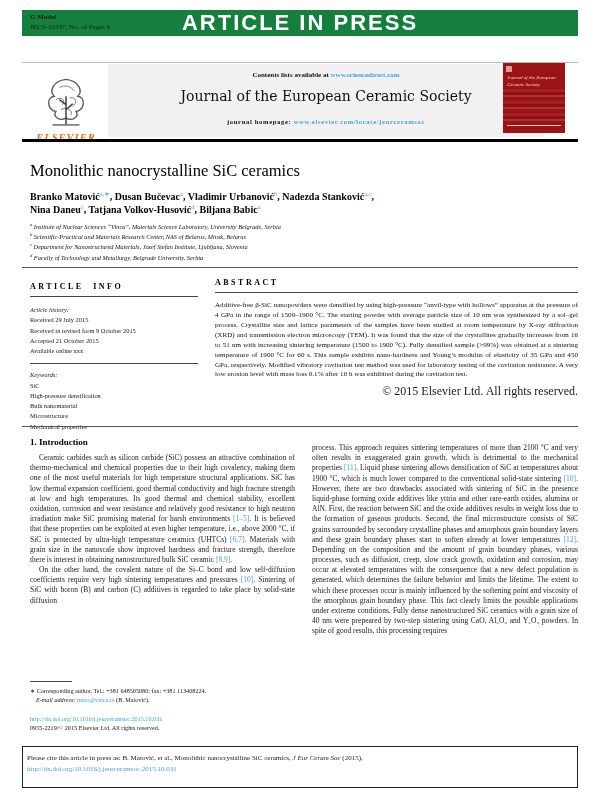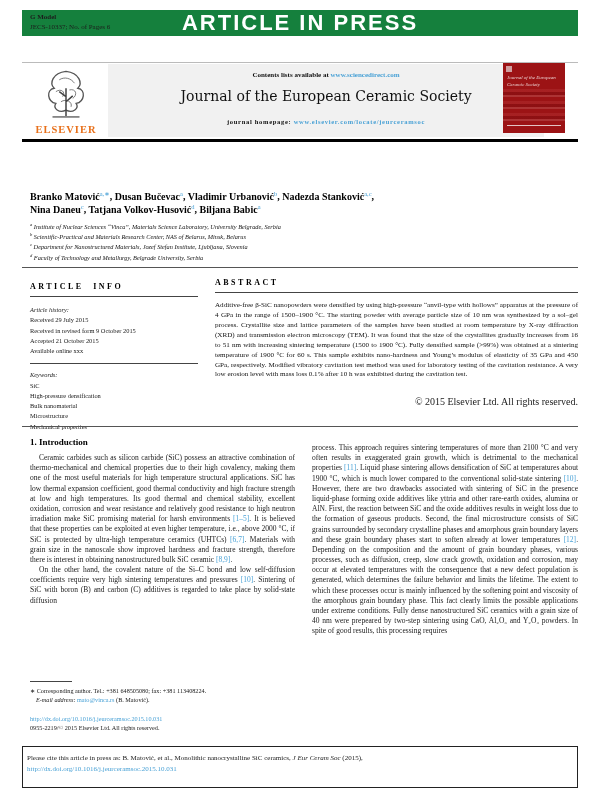--- a/index.html
+++ b/index.html
@@ -14,21 +14,21 @@
   .journal-ref { position:absolute; left:0; top:44px; width:100%; text-align:center; font-size:7px; color:#4aa2d6; }
 
   
   .head-rule-top { position:absolute; left:22px; top:62px; width:556px; height:1px; background:#bbbbbb; }
   .head-center { position:absolute; left:108px; top:64px; width:436px; height:73px; background:#f1f1f1; text-align:center; }
   .contents-line { position:absolute; top:7px; width:100%; font-size:7px; font-weight:bold; color:#111; }
   .head-journal-title { position:absolute; top:24px; width:100%; font-family:"DejaVu Serif", serif; font-size:14px; color:#111; }
   .homepage-line { position:absolute; top:54px; width:100%; font-size:6.5px; font-weight:bold; letter-spacing:0.7px; color:#111; }
   .lnk { color:#4aa2d6; text-decoration:none; }
 
-  .elsevier { position:absolute; left:26px; top:68px; width:80px; height:74px; text-align:center; }
+  .elsevier { position:absolute; left:26px; top:76px; width:80px; height:74px; text-align:center;font-style:italic; }
   .elsevier-text { font-family:"Liberation Serif", serif; font-size:10.5px; font-weight:bold; letter-spacing:1px; color:#e8701a; margin-top:-2px; }
 
   .cover { position:absolute; left:503px; top:63px; width:62px; height:70px; background:#9c1315; overflow:hidden; }
   .cover-mark { position:absolute; left:3px; top:3px; width:6px; height:6px; background:#d9b9b9; opacity:0.85; }
   .cover-title { position:absolute; left:4px; top:12px; width:54px; font-style:italic; font-size:5px; line-height:1.3; color:#ecd2d2; text-align:left; }
   .cover-streaks { position:absolute; left:0; top:26px; width:62px; height:32px;
     background:repeating-linear-gradient(180deg,#a92426 0 3px,#8a0f12 3px 6px,#b03b3c 6px 8px,#9c1315 8px 12px); opacity:0.8; }
   .cover-foot { position:absolute; left:4px; bottom:3px; width:54px; height:5px; border-top:0.5px solid #e3c4c4; font-size:3.5px; color:#e3c4c4; }
 
   .thick-rule { position:absolute; left:22px; top:139px; width:556px; height:3px; background:#000; }
@@ -45,21 +45,21 @@
   
   .info-col { position:absolute; left:30px; top:282px; width:168px; }
   .abs-col  { position:absolute; left:215px; top:278px; width:363px; }
   .sec-head { font-size:8px; font-weight:bold; letter-spacing:2.5px; word-spacing:5px; color:#000; }
   .sec-underline { margin-top:5px; height:1px; background:#444; }
   .hist { margin-top:8px; font-size:6.4px; line-height:1.6; }
   .hist-label, .kw-label { font-style:italic; }
   .info-divider { margin-top:7px; height:1px; background:#444; width:168px; }
   .kw { margin-top:6px; font-size:6.4px; line-height:1.6; }
   .abs-text { margin-top:8px; font-size:7.1px; line-height:1.4; text-align:justify; color:#111; }
-  .abs-copy { margin-top:16px; font-size:10px; text-align:right; }
+  .abs-copy { margin-top:4px; font-size:12px; text-align:right; }
 
   .rule-2 { position:absolute; left:22px; top:426px; width:556px; height:1px; background:#555; }
 
   
   .intro-head { position:absolute; left:30px; top:437px; font-size:9px; font-weight:bold; color:#000; }
   .colL { position:absolute; left:30px; top:453px; width:265px; font-size:7.5px; line-height:1.36; text-align:justify; }
   .colR { position:absolute; left:312px; top:443px; width:266px; font-size:7.5px; line-height:1.36; text-align:justify; }
   .colL p, .colR p { text-indent:9px; }
   .colL p + p { margin-top:0; }
 
@@ -114,20 +114,21 @@
 
   <div class="cover">
     <div class="cover-mark"></div>
     <div class="cover-title">Journal of the European Ceramic Society</div>
     <div class="cover-streaks"></div>
     <div class="cover-foot"></div>
   </div>
 
   <div class="thick-rule"></div>
 
+  <div class="art-title">Monolithic nanocrystalline SiC ceramics</div>
 
   <div class="authors">
     <span><span>Branko Matović</span><sup>a,∗</sup><span>, </span></span>
     <span><span>Dusan Bučevac</span><sup>a</sup><span>, </span></span>
     <span><span>Vladimir Urbanović</span><sup>b</sup><span>, </span></span>
     <span><span>Nadezda Stanković</span><sup>a,c</sup><span>,</span></span><br>
     <span><span>Nina Daneu</span><sup>c</sup><span>, </span></span>
     <span><span>Tatjana Volkov-Husović</span><sup>d</sup><span>, </span></span>
     <span><span>Biljana Babic</span><sup>a</sup><span></span></span>
   </div>

